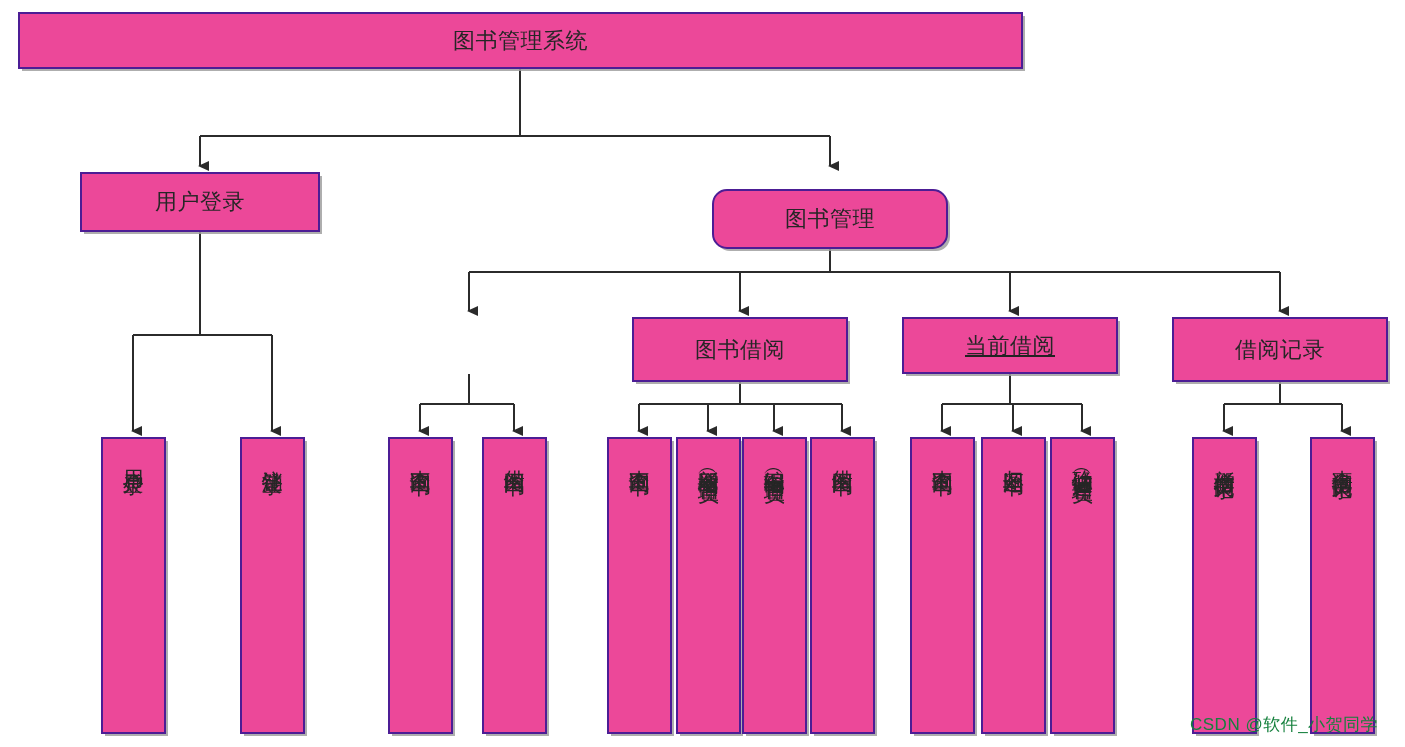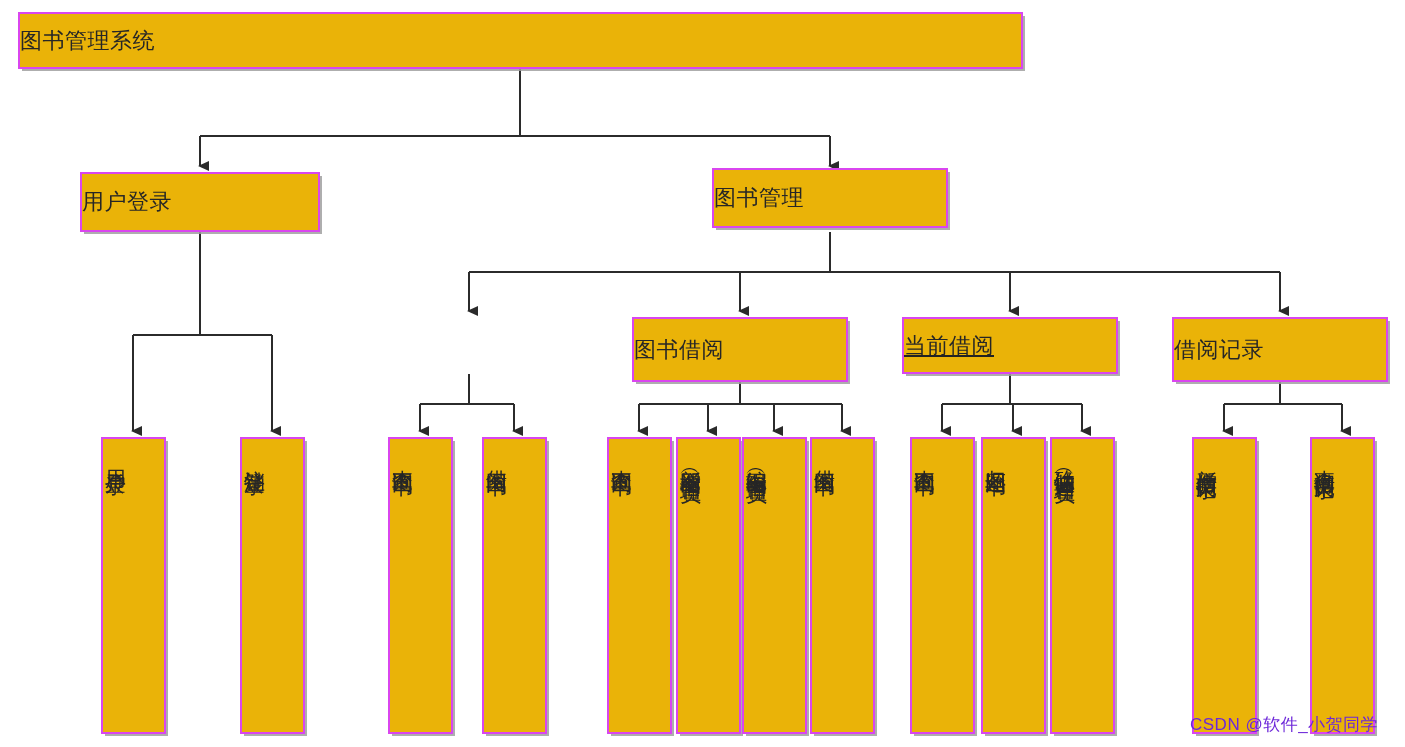--- a/index.html
+++ b/index.html
@@ -21,25 +21,26 @@
   #diagram-svg {
     position: absolute;
     left: 0;
     top: 0;
     width: 1405px;
     height: 747px;
   }
   .node {
     position: absolute;
     box-sizing: border-box;
-    background: #eab308;
-    border: 2px solid #d946ef;
+    background: #ec4899;
+    border: 2px solid #4c1d95;
     box-shadow: 3px 3px 0 -1px rgba(160,160,160,0.85);
     display: flex;
     align-items: center;
+    justify-content: center;
     color: #222222;
   }
   .node .label {
     font-size: 22px;
     line-height: 1.05;
     letter-spacing: 0.5px;
     white-space: nowrap;
     color: #262626;
   }
   .node.horizontal .label {
@@ -55,21 +56,21 @@
     font-size: 21px;
     line-height: 1.22;
     letter-spacing: 2px;
     white-space: nowrap;
   }
   .watermark {
     position: absolute;
     left: 1190px;
     top: 713px;
     font-size: 17px;
-    color: #6d28d9;
+    color: #15803d;
     white-space: nowrap;
     letter-spacing: 0.5px;
     font-family: "Liberation Sans", "DejaVu Sans", sans-serif;
   }
 </style>
 </head>
 <body>
 
 <div id="canvas">
 
@@ -123,21 +124,21 @@
     </g>
   </svg>
 
   <div class="node horizontal" id="node-root" style="left: 18px; top: 12px; width: 1005px; height: 57px;">
     <span class="label">图书管理系统</span>
   </div>
 
   <div class="node horizontal" id="node-l2-0" style="left: 80px; top: 172px; width: 240px; height: 60px;">
     <span class="label">用户登录</span>
   </div>
-  <div class="node horizontal" id="node-l2-1" style="left: 712px; top: 168px; width: 236px; height: 60px;">
+  <div class="node horizontal" id="node-l2-1" style="left: 712px; top: 189px; width: 236px; height: 60px; border-radius: 15px;">
     <span class="label">图书管理</span>
   </div>
 
   <div class="node horizontal" id="node-l3-1" style="left: 632px; top: 317px; width: 216px; height: 65px;">
     <span class="label">图书借阅</span>
   </div>
   <div class="node horizontal" id="node-l3-2" style="left: 902px; top: 317px; width: 216px; height: 57px; text-decoration: underline;">
     <span class="label">当前借阅</span>
   </div>
   <div class="node horizontal" id="node-l3-3" style="left: 1172px; top: 317px; width: 216px; height: 65px;">

